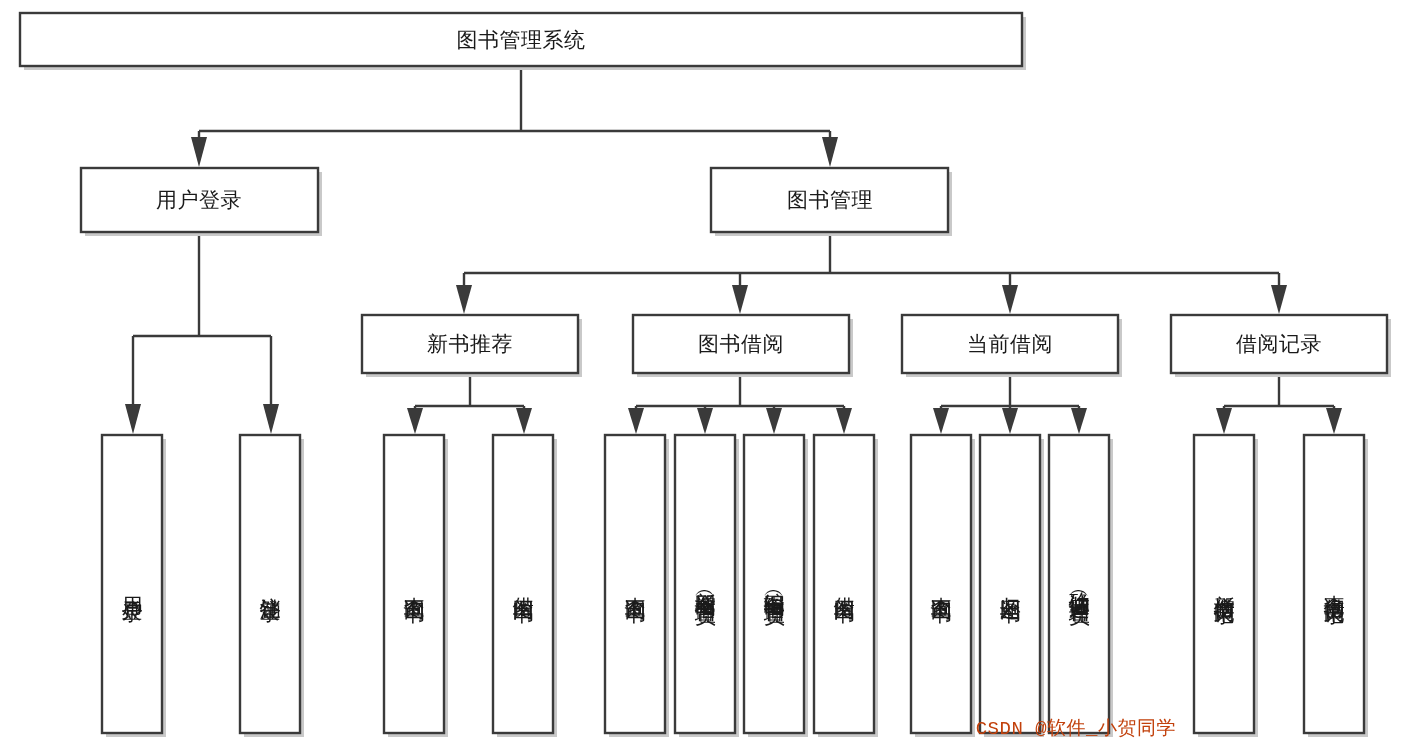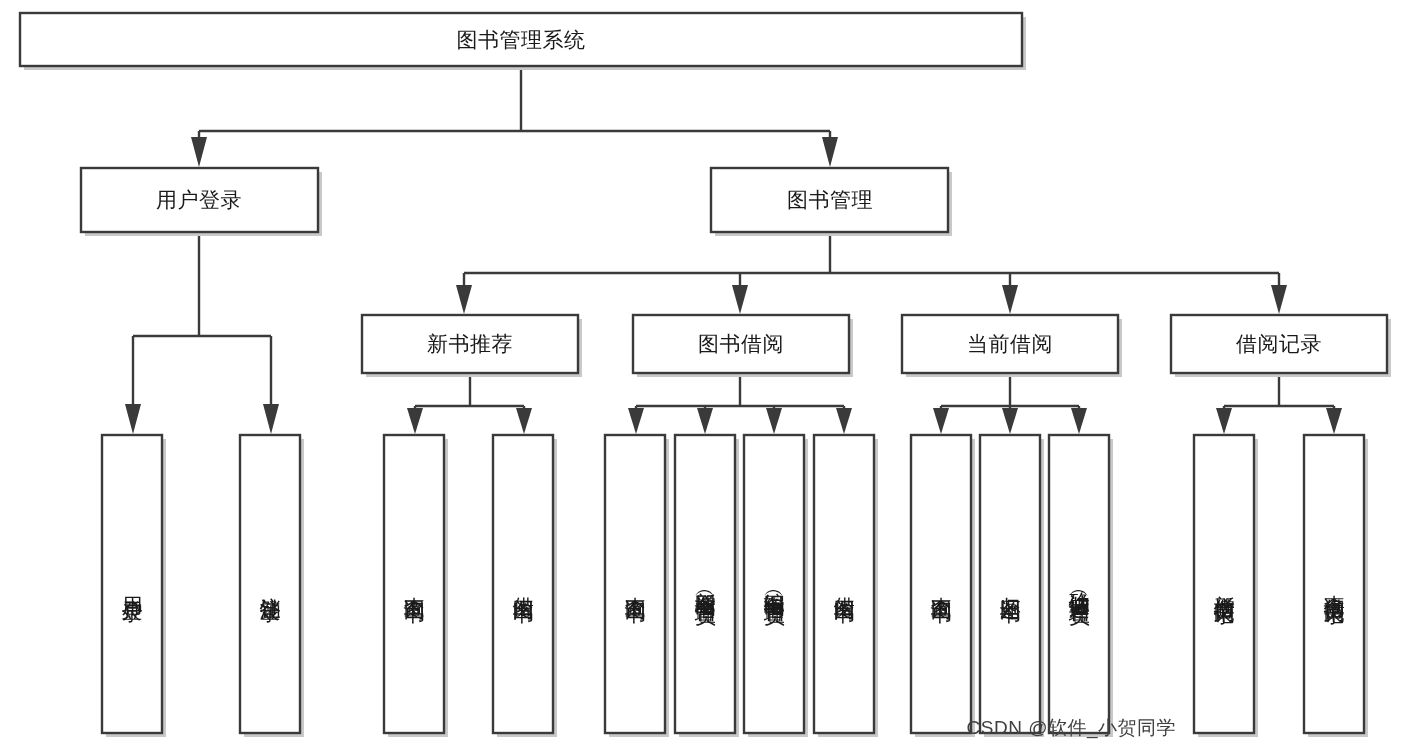--- a/index.html
+++ b/index.html
@@ -69,23 +69,23 @@
     text-align: center;
     display: flex;
     align-items: center;
     justify-content: center;
     pointer-events: none;
   }
   #watermark {
     position: absolute;
     right: 8px;
     bottom: 6px;
-    font-family: Liberation Sans, sans-serif;
+    font-family: Liberation Mono, monospace;
     font-size: 19px;
-    color: #404040;
+    color: #c2410c;
     letter-spacing: 0.5px;
     white-space: nowrap;
   }
 </style>
 </head>
 <body>
 
 <div id="diagram-root">
 
   <svg id="flow-svg" viewBox="0 0 1405 747" xmlns="http://www.w3.org/2000/svg">

